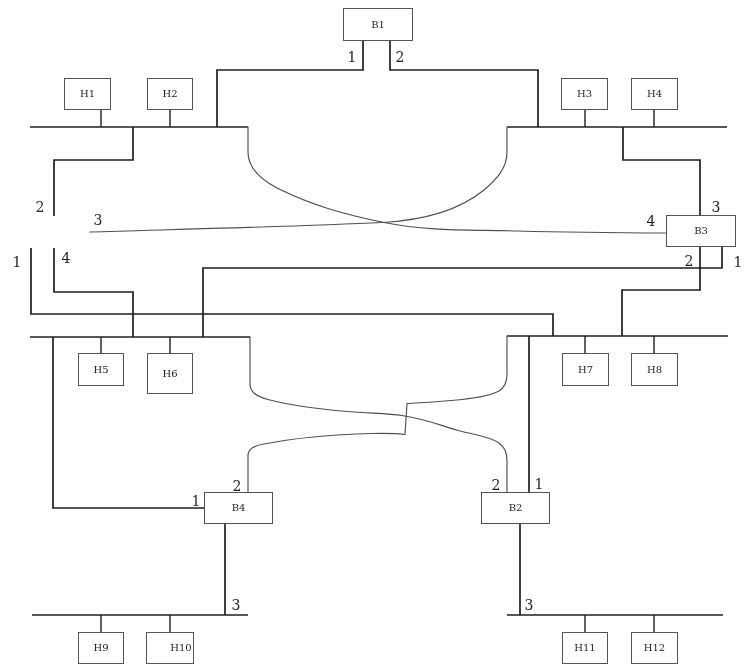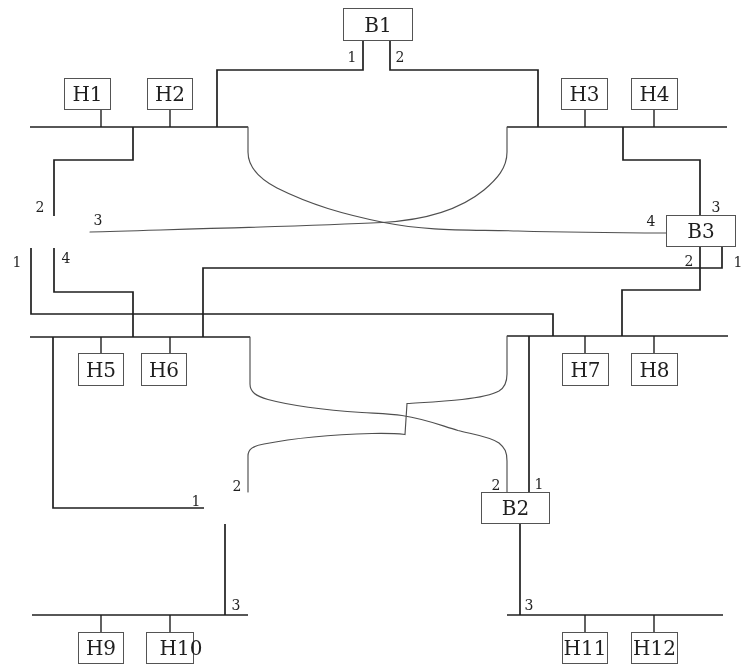--- a/index.html
+++ b/index.html
@@ -19,21 +19,21 @@
     color:var(--text);
     overflow:hidden;
   }
   #wires{position:absolute;left:0;top:0;z-index:1;}
   .node{
     position:absolute;z-index:2;
     box-sizing:border-box;
     border:1.4px solid var(--box-border);
     background:var(--box-fill);
     display:flex;align-items:center;justify-content:center;
-    font-size:20px;line-height:1;
+    font-size:10px;line-height:1;
   }
   .portlbl{
     position:absolute;z-index:3;
     transform:translate(-50%,-50%);
     font-size:14px;line-height:1;
     background:transparent;
   }
   path{fill:none;}
   .bus,.wire{stroke:var(--wire);stroke-width:1.7;}
   .stub{stroke:var(--wire);stroke-width:1.4;}
@@ -81,27 +81,28 @@
 
     <path class="curve" d="M248 127 V152 C248 166 258 178 277 188 C311 205 343 214 384 222.5 C430 231.5 468 229.5 518 231 C572 232.5 612 232.8 666 233"></path>
     <path class="curve" d="M90 232 C172 229.5 300 226.5 382 222.5 C428 220 462 208 484 190 C497 179 507 168 507 152 V127"></path>
     <path class="curve" d="M250 337 V384 C250 392 256 396 268 399.5 C296 407 332 410.5 362 412.5 C378 413.5 392 414 402 415.5 C428 419.5 442 426 458 430.5 C474 434.5 490 436.5 499 443 C505 448 507 452 507 461 V492"></path>
     <path class="curve" d="M248 492 V456 C248 449 253 446 264 444 C292 438.5 334 434.5 372 433.5 C386 433.2 397 433.6 405 434.5 L407 403.5 C422 402.5 444 401.5 462 399.5 C477 397.8 491 395.5 499 391 C504 388 507 383 507 374 V336"></path>
   </svg>
 
   <div class="node" style="left:343px;top:8px;width:70px;height:33px;">B1</div>
   <div class="node" style="left:481px;top:492px;width:69px;height:32px;">B2</div>
   <div class="node" style="left:666px;top:215px;width:70px;height:32px;">B3</div>
+  <div class="node" style="left:204px;top:492px;width:69px;height:32px;">B4</div>
 
   <div class="node" style="left:64px;top:78px;width:47px;height:32px;">H1</div>
   <div class="node" style="left:147px;top:78px;width:46px;height:32px;">H2</div>
   <div class="node" style="left:561px;top:78px;width:47px;height:32px;">H3</div>
   <div class="node" style="left:631px;top:78px;width:47px;height:32px;">H4</div>
   <div class="node" style="left:78px;top:353px;width:46px;height:33px;">H5</div>
-  <div class="node" style="left:141px;top:353px;width:46px;height:33px;">H6</div>
+  <div class="node" style="left:147px;top:353px;width:46px;height:41px;">H6</div>
   <div class="node" style="left:562px;top:353px;width:47px;height:33px;">H7</div>
   <div class="node" style="left:631px;top:353px;width:47px;height:33px;">H8</div>
   <div class="node" style="left:78px;top:632px;width:46px;height:32px;">H9</div>
   <div class="node" style="left:146px;top:632px;width:48px;height:32px;padding-left:22px;">H10</div>
   <div class="node" style="left:562px;top:632px;width:46px;height:32px;">H11</div>
   <div class="node" style="left:631px;top:632px;width:47px;height:32px;">H12</div>
 
   <span class="portlbl" style="left:352px;top:57px;">1</span>
   <span class="portlbl" style="left:400px;top:57px;">2</span>
 

